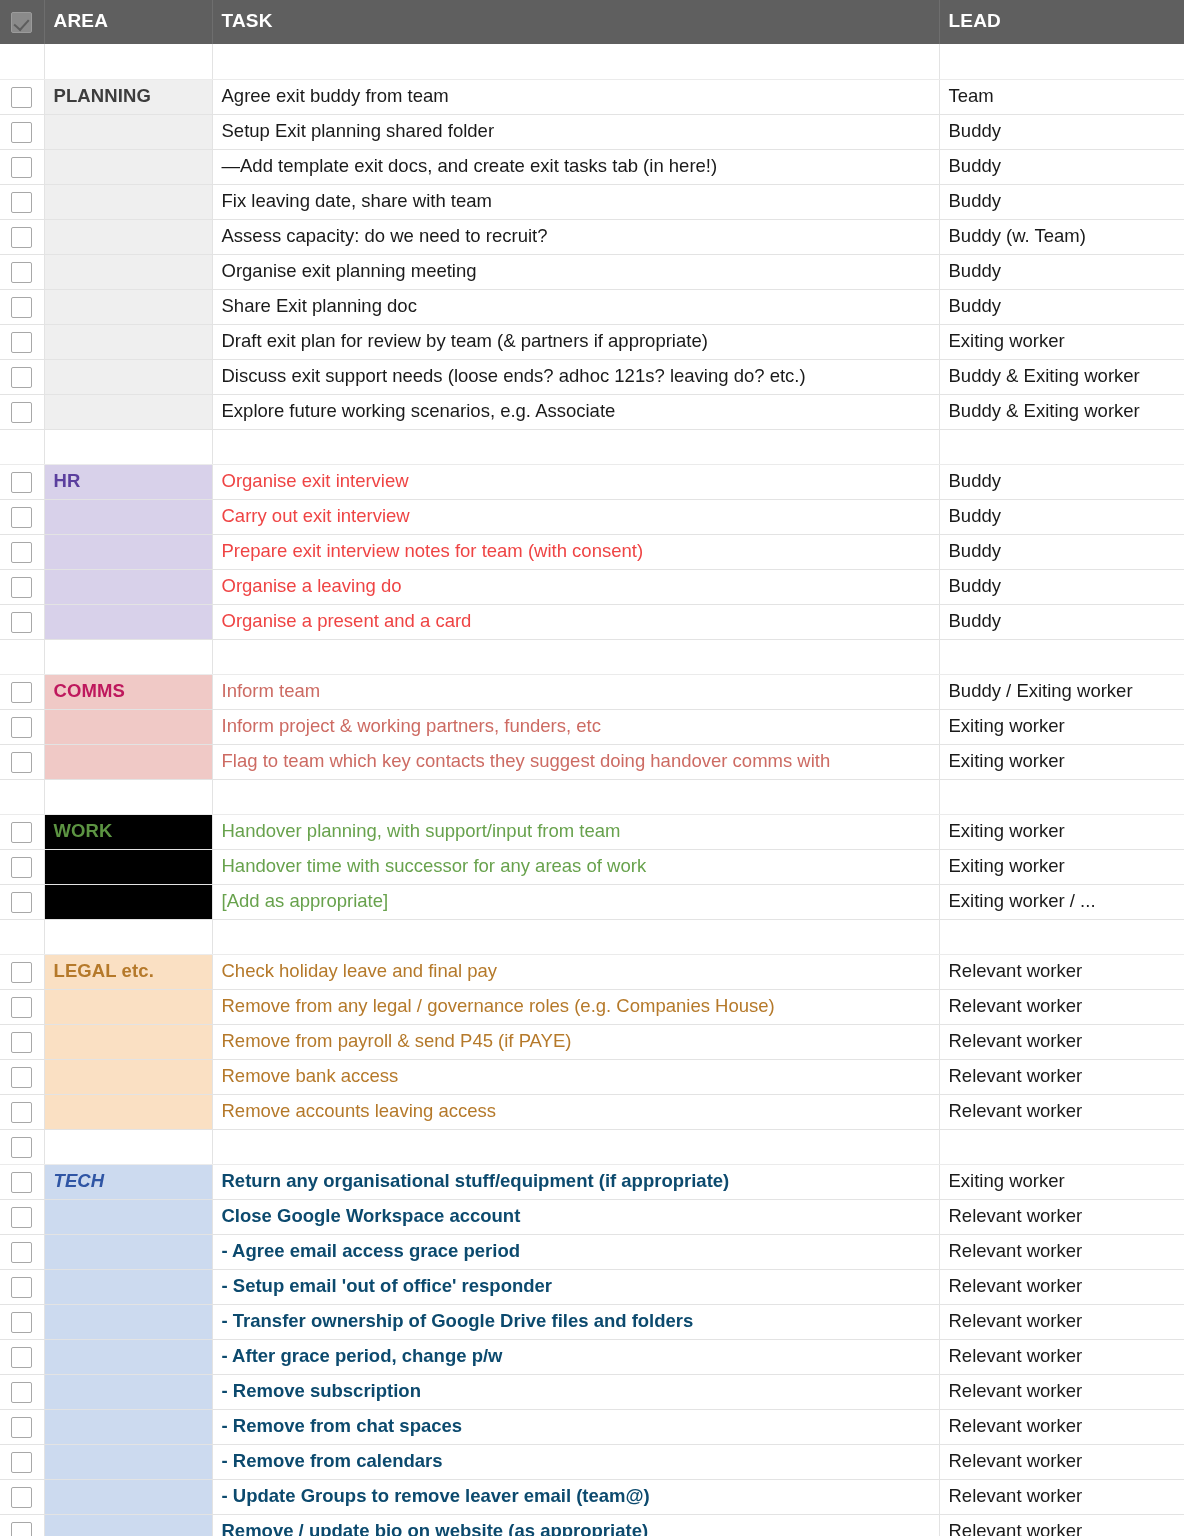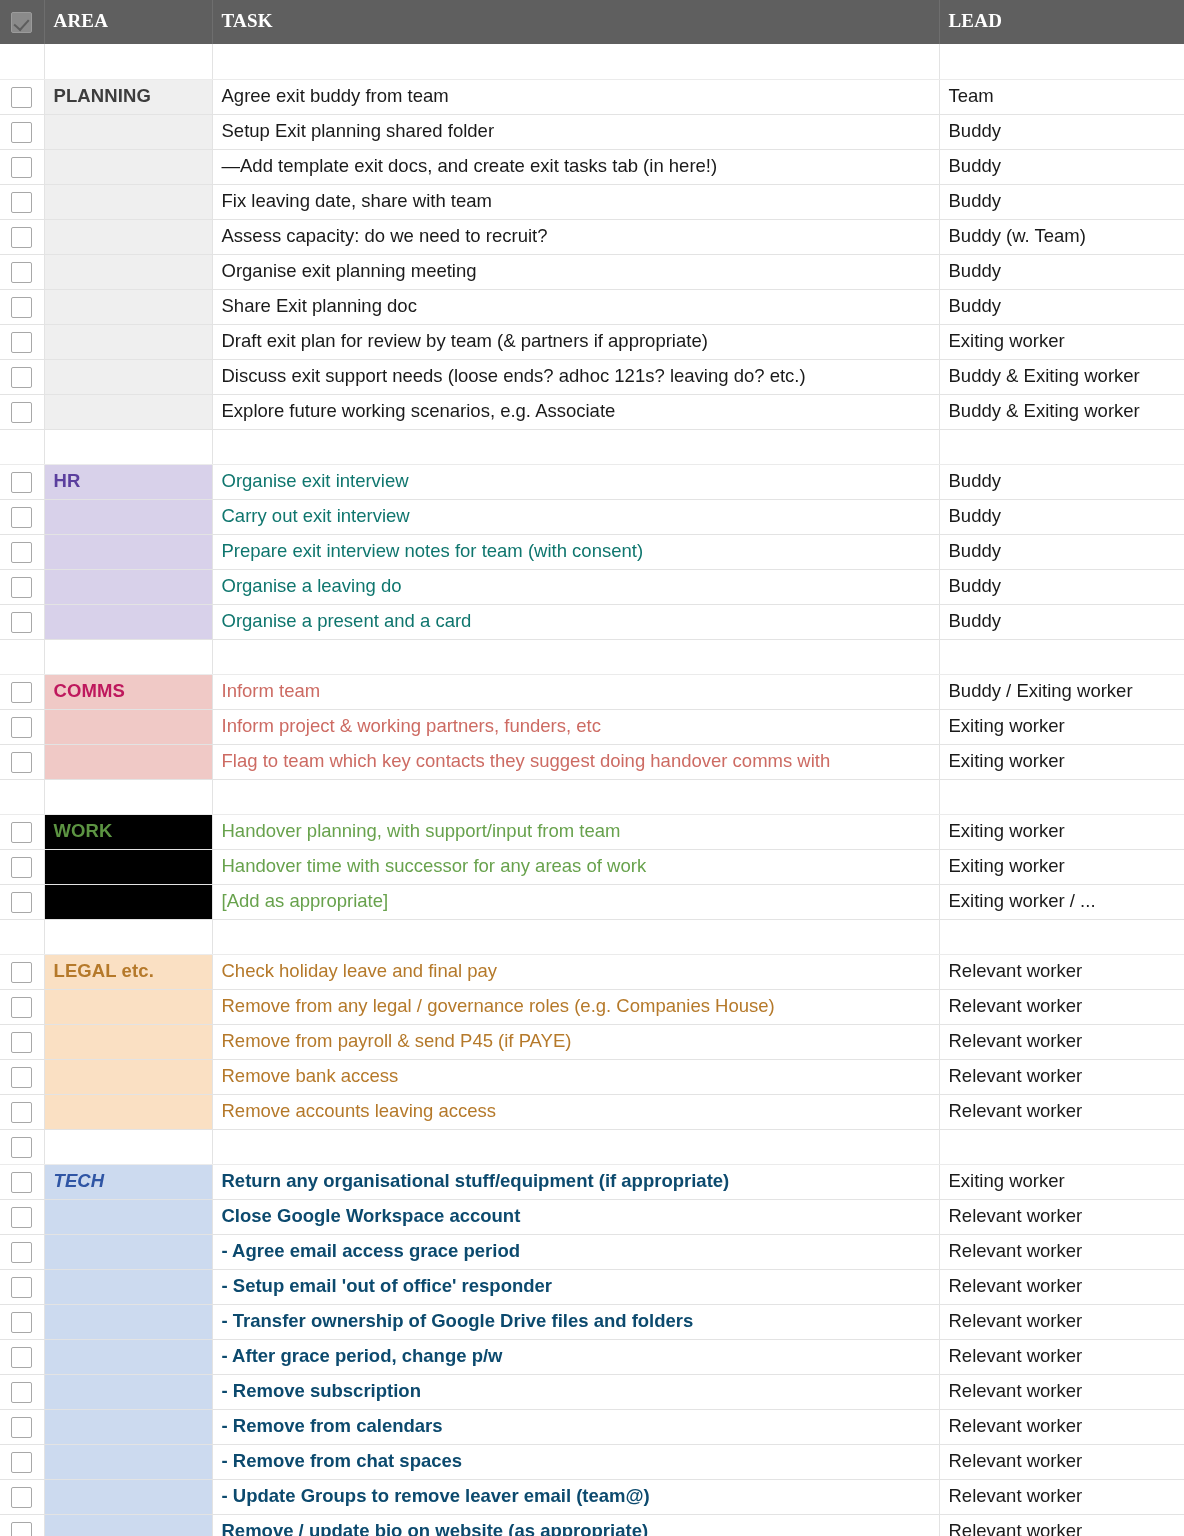--- a/index.html
+++ b/index.html
@@ -16,21 +16,21 @@
     border-collapse: collapse;
     table-layout: fixed;
     width: 1184px;
   }
   col.c-check { width: 44px; }
   col.c-area  { width: 168px; }
   col.c-task  { width: 727px; }
   col.c-lead  { width: 245px; }
 
   
-  thead tr { height: 44px; font-family: Liberation Serif, serif; }
+  thead tr { height: 44px; }
   thead th {
     background: #5f5f5f;
     color: #ffffff;
     font-size: 19px;
     font-weight: bold;
     text-align: left;
     padding: 0 0 2px 9px;
     border-right: 1px solid #6e6e6e;
     vertical-align: middle;
     letter-spacing: .2px;
@@ -91,21 +91,21 @@
 
   .area-label { font-weight: bold; letter-spacing: .1px; }
 
   
   .sec-planning .cell-area { background: #efefef; }
   .sec-planning .cell-area .area-label { color: #3d3d3d; }
   .sec-planning .cell-task { color: #1a1a1a; }
 
   .sec-hr .cell-area { background: #d8d1ea; }
   .sec-hr .cell-area .area-label { color: #5b3f9e; text-align: center; }
-  .sec-hr .cell-task { color: #0f766e; }
+  .sec-hr .cell-task { color: #ef4444; }
 
   .sec-comms .cell-area { background: #f0c9c6; }
   .sec-comms .cell-area .area-label { color: #be185d; }
   .sec-comms .cell-task { color: #cd6b63; }
 
   .sec-work .cell-area { background: #000000; }
   .sec-work .cell-area .area-label { color: #5c9442; }
   .sec-work .cell-task { color: #68a24d; }
 
   .sec-legal .cell-area { background: #fae0c3; }
@@ -367,27 +367,27 @@
       </tr>
       <tr class="sec-tech">
         <td class="cell-check"><span class="chk"></span></td>
         <td class="cell-area"></td>
         <td class="cell-task">- Remove subscription</td>
         <td class="cell-lead">Relevant worker</td>
       </tr>
       <tr class="sec-tech">
         <td class="cell-check"><span class="chk"></span></td>
         <td class="cell-area"></td>
+        <td class="cell-task">- Remove from chat spaces</td>
+        <td class="cell-lead">Relevant worker</td>
+      </tr>
+      <tr class="sec-tech">
+        <td class="cell-check"><span class="chk"></span></td>
+        <td class="cell-area"></td>
         <td class="cell-task">- Remove from calendars</td>
-        <td class="cell-lead">Relevant worker</td>
-      </tr>
-      <tr class="sec-tech">
-        <td class="cell-check"><span class="chk"></span></td>
-        <td class="cell-area"></td>
-        <td class="cell-task">- Remove from chat spaces</td>
         <td class="cell-lead">Relevant worker</td>
       </tr>
       <tr class="sec-tech">
         <td class="cell-check"><span class="chk"></span></td>
         <td class="cell-area"></td>
         <td class="cell-task">- Update Groups to remove leaver email (team@)</td>
         <td class="cell-lead">Relevant worker</td>
       </tr>
       <tr class="sec-tech">
         <td class="cell-check"><span class="chk"></span></td>

